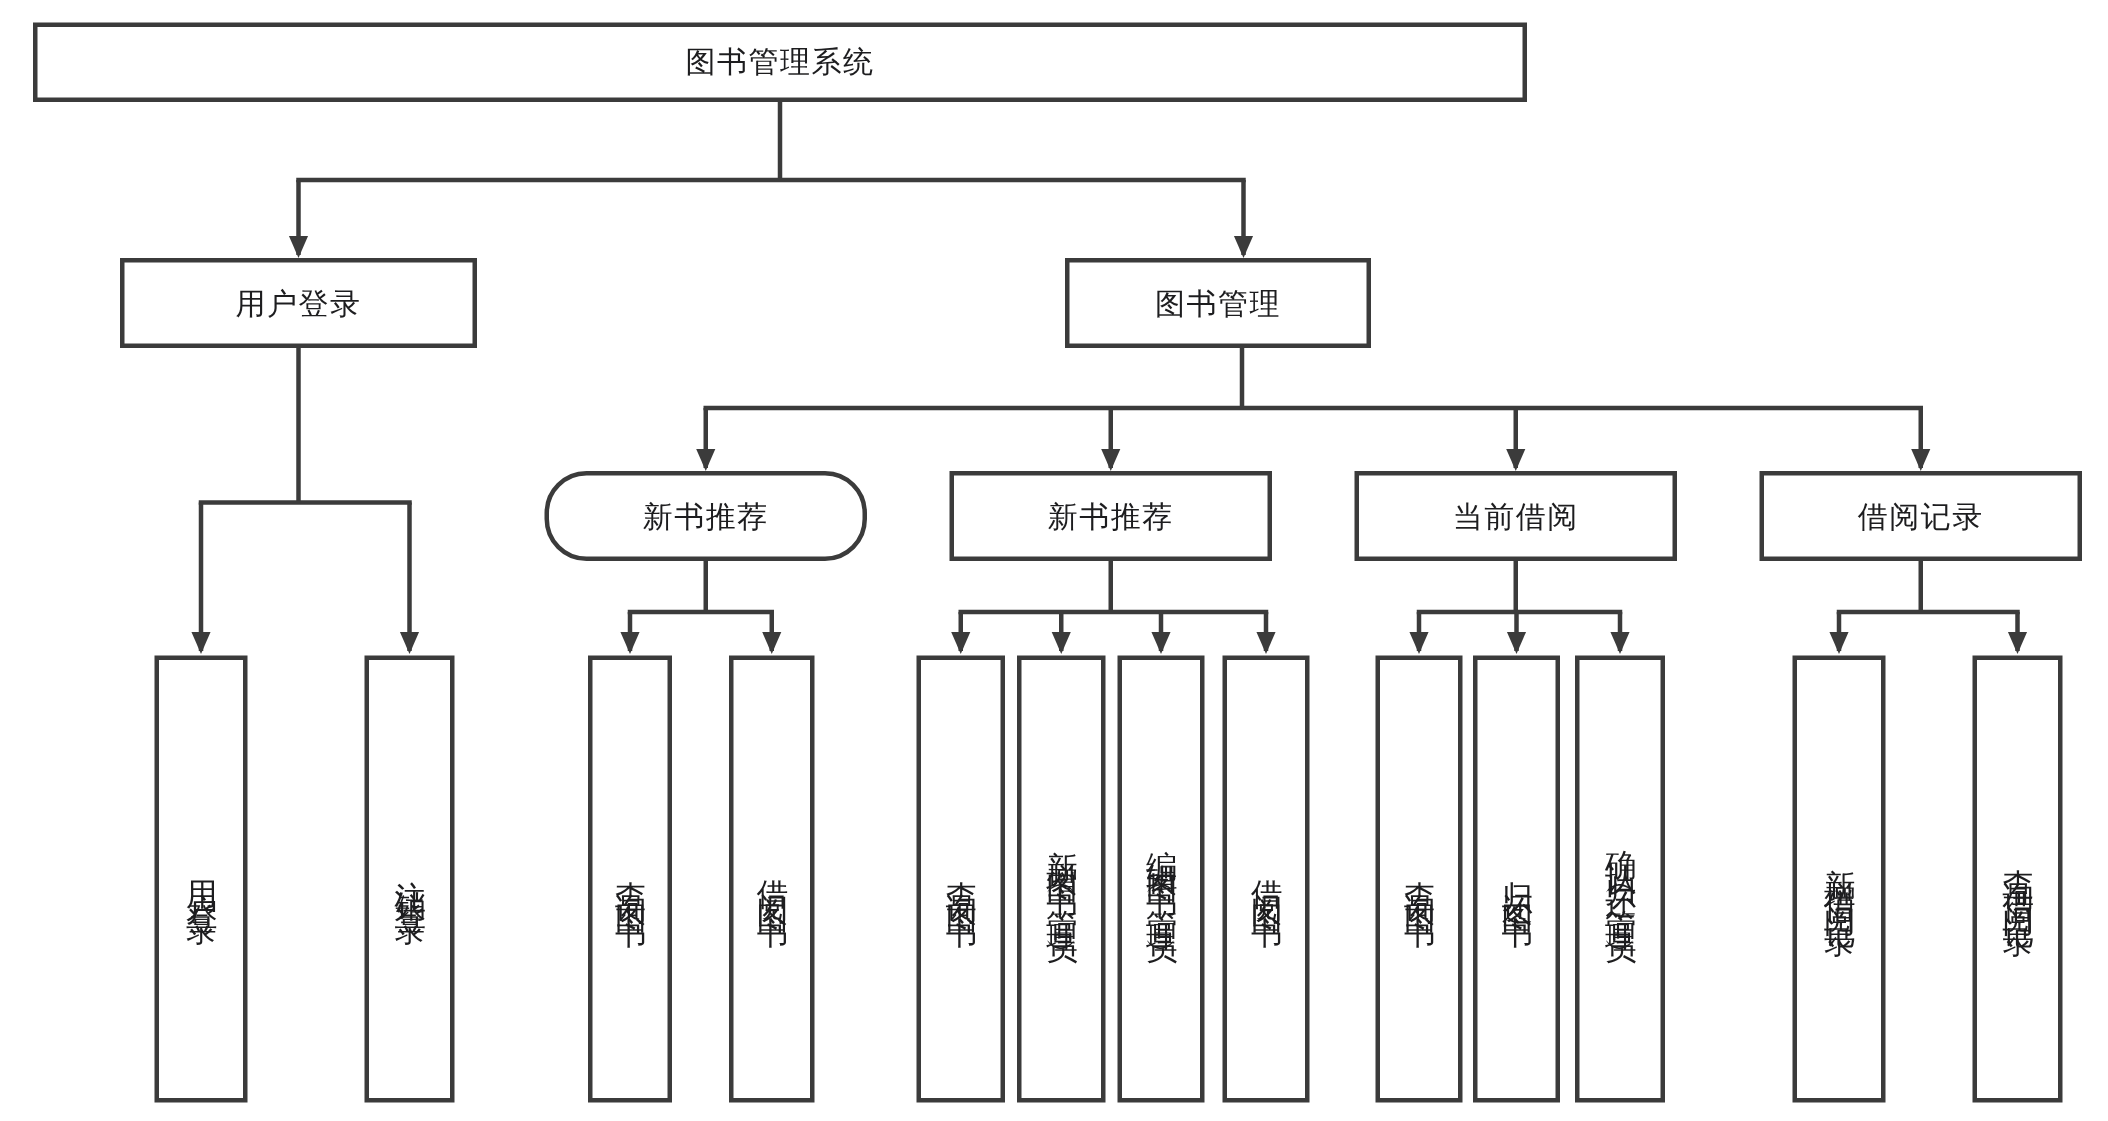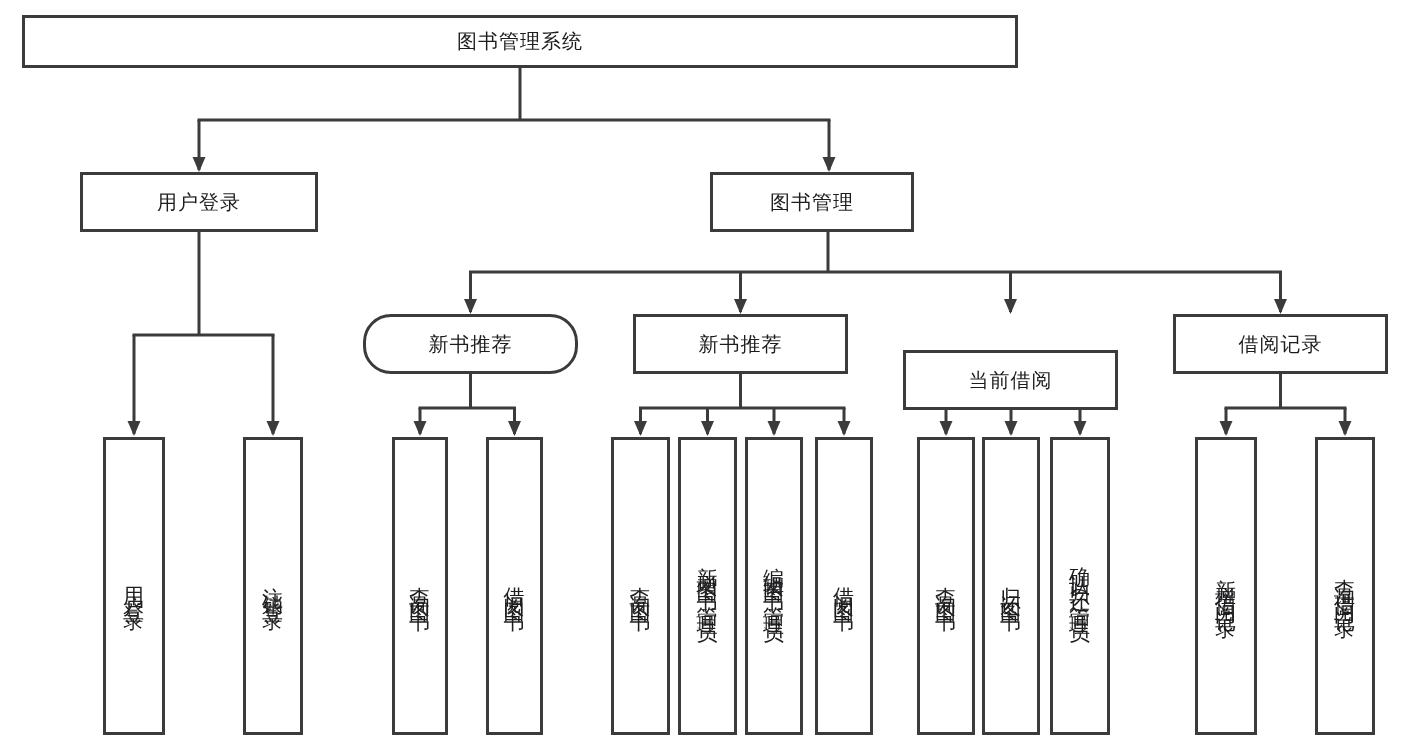--- a/index.html
+++ b/index.html
@@ -40,21 +40,21 @@
     font-size: 21px;
     letter-spacing: 8px;
     line-height: 1;
   }
   .root-box   { left: 22px;  top: 15px;  width: 996px; height: 53px; }
   .b-login    { left: 80px;  top: 172px; width: 238px; height: 60px; }
   .b-mgmt     { left: 710px; top: 172px; width: 204px; height: 60px; }
   .l3         { top: 314px; height: 60px; width: 215px; }
   .b-newrec   { left: 363px; border-radius: 28px; }
   .b-borrow   { left: 633px; }
-  .b-current  { left: 903px; margin-top: 36px; }
+  .b-current  { left: 903px; }
   .b-records  { left: 1173px; }
   .v1  { left: 103px;  width: 62px; }
   .v2  { left: 243px;  width: 60px; }
   .v3  { left: 392px;  width: 56px; }
   .v4  { left: 486px;  width: 57px; }
   .v5  { left: 611px;  width: 59px; }
   .v6  { left: 678px;  width: 59px; }
   .v7  { left: 745px;  width: 58px; }
   .v8  { left: 815px;  width: 58px; }
   .v9  { left: 917px;  width: 58px; }

